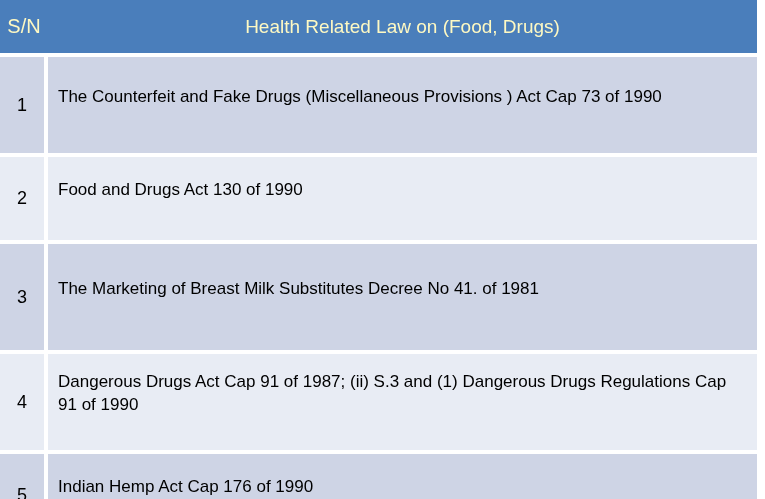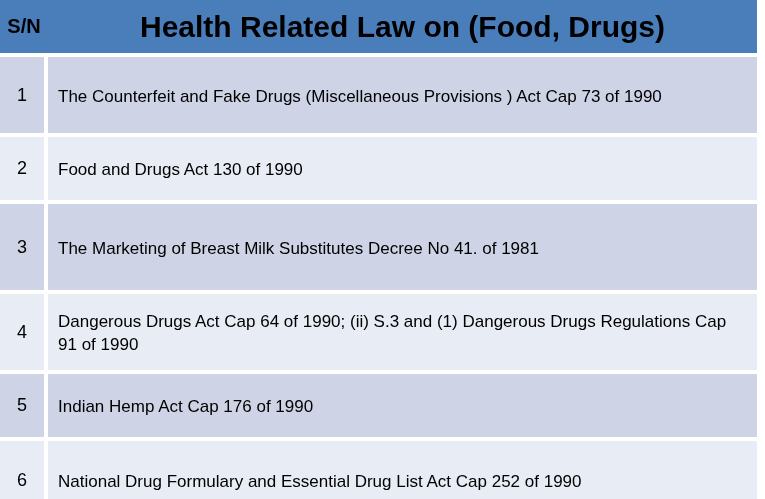--- a/index.html
+++ b/index.html
@@ -29,55 +29,55 @@
     table-layout: fixed;
     margin: 0;
   }
 
   col.col-sn   { width: 48px; }
   col.col-law  { width: 709px; }
 
   
   thead tr.header-row th {
     background: #4a7ebb;
-    color: #000000;
-    font-weight: bold;
+    color: #fef9c3;
+    font-weight: normal;
     padding: 0;
     height: 53px;
     vertical-align: middle;
     border: 0;
   }
   th.header-sn {
     font-size: 20px;
     text-align: center;
     border-right: 4px solid #7ba2cf;
   }
   th.header-law {
-    font-size: 30px;
+    font-size: 19px;
     text-align: center;
   }
 
   
   tbody tr td {
     border: 0;
     vertical-align: middle;
     color: #000000;
     font-size: 17px;
     line-height: 1.35;
     border-top: 4px solid #ffffff;
   }
   tbody tr td.cell-sn {
     text-align: center;
     font-size: 18px;
     border-right: 4px solid #ffffff;
     padding: 0;
   }
   tbody tr td.cell-law {
     text-align: left;
-    padding: 6px 10px 2px 10px;
+    padding: 6px 10px 22px 10px;
   }
 
   tbody tr.row-dark td { background: #ced4e5; }
   tbody tr.row-light td { background: #e8ecf4; }
 
   tr.h-tall  td { height: 68px; }
   tr.h-short td { height: 55px; }
   tr.h-mid   td { height: 78px; }
   tr.h-last  td { height: 70px; }
 </style>
@@ -104,21 +104,21 @@
       <tr class="row-light h-short">
         <td class="cell-sn">2</td>
         <td class="cell-law">Food and Drugs Act 130 of 1990</td>
       </tr>
       <tr class="row-dark h-mid">
         <td class="cell-sn">3</td>
         <td class="cell-law">The Marketing of Breast Milk Substitutes Decree No 41. of 1981</td>
       </tr>
       <tr class="row-light h-tall">
         <td class="cell-sn">4</td>
-        <td class="cell-law">Dangerous Drugs Act Cap 64 of 1990; (ii) S.3 and (1) Dangerous Drugs Regulations Cap 91 of 1990</td>
+        <td class="cell-law">Dangerous Drugs Act Cap 91 of 1987; (ii) S.3 and (1) Dangerous Drugs Regulations Cap 91 of 1990</td>
       </tr>
       <tr class="row-dark h-short">
         <td class="cell-sn">5</td>
         <td class="cell-law">Indian Hemp Act Cap 176 of 1990</td>
       </tr>
       <tr class="row-light h-last">
         <td class="cell-sn">6</td>
         <td class="cell-law">National Drug Formulary and Essential Drug List Act Cap 252 of 1990</td>
       </tr>
     </tbody>

